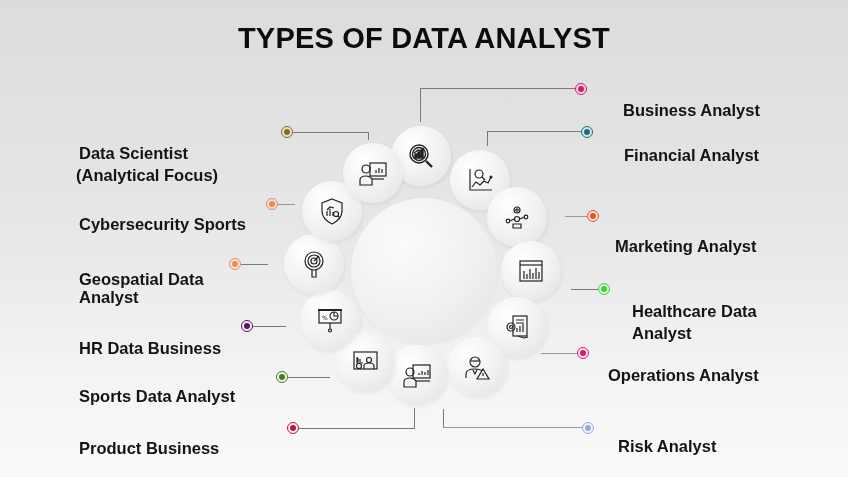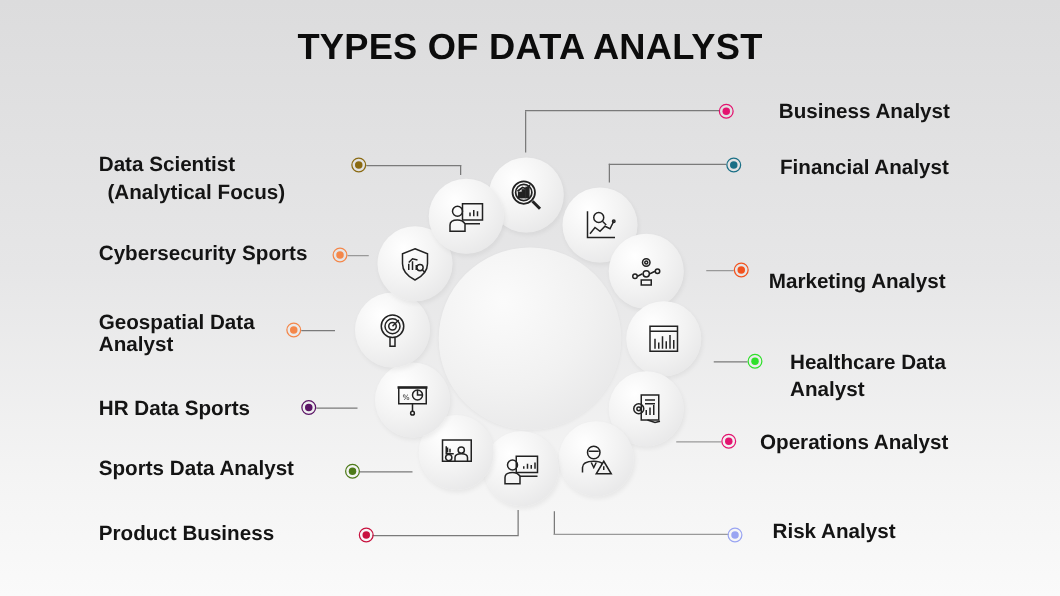--- a/index.html
+++ b/index.html
@@ -11,20 +11,21 @@
     color: #111;
   }
   .title {
     position: absolute; left: 0; width: 848px; top: 22px;
     text-align: center; font-weight: 700; font-size: 29px; letter-spacing: 0.2px;
     color: #0c0c0c;
   }
   .label {
     position: absolute; font-weight: 700; font-size: 16.5px; line-height: 22px; color: #141414;
     white-space: nowrap;
+    margin-top: 21px;
   }
   .dot {
     position: absolute; width: 12px; height: 12px; border-radius: 50%;
     border: 1.5px solid; background: transparent;
     display: flex; align-items: center; justify-content: center;
   }
   .dot::after {
     content: ""; width: 6px; height: 6px; border-radius: 50%; background: currentColor;
   }
   .line { position: absolute; background: #7a7a7a; }
@@ -206,28 +207,28 @@
 <div class="line" style="left:298px;top:428px;width:117px;height:1px;"></div>
 <div class="dot" style="left:287px;top:422px;color:#c8123f;border-color:#c8123f;"></div>
 <div class="label" style="left:79px;top:416px;">Product Business</div>
 
 <div class="line" style="left:288px;top:377px;width:42px;height:1px;"></div>
 <div class="dot" style="left:276px;top:371px;color:#4d7a18;border-color:#4d7a18;"></div>
 <div class="label" style="left:79px;top:364px;">Sports Data Analyst</div>
 
 <div class="line" style="left:253px;top:326px;width:33px;height:1px;"></div>
 <div class="dot" style="left:241px;top:320px;color:#5b1466;border-color:#5b1466;"></div>
-<div class="label" style="left:79px;top:316px;">HR Data Sports</div>
+<div class="label" style="left:79px;top:316px;">HR Data Business</div>
 
 <div class="line" style="left:241px;top:264px;width:27px;height:1px;"></div>
 <div class="dot" style="left:229px;top:258px;color:#f4874a;border-color:#f4874a;"></div>
 <div class="label" style="left:79px;top:247px;">Geospatial Data</div>
 <div class="label" style="left:79px;top:265px;">Analyst</div>
 
 <div class="line" style="left:278px;top:204px;width:17px;height:1px;background:#999;"></div>
 <div class="dot" style="left:266px;top:198px;color:#f4874a;border-color:#f4874a;"></div>
 <div class="label" style="left:79px;top:192px;">Cybersecurity Sports</div>
 
 <div class="line" style="left:293px;top:132px;width:76px;height:1px;"></div>
 <div class="line" style="left:368px;top:132px;width:1px;height:8px;"></div>
 <div class="dot" style="left:281px;top:126px;color:#8a6a12;border-color:#8a6a12;"></div>
 <div class="label" style="left:79px;top:121px;">Data Scientist</div>
-<div class="label" style="left:86px;top:143px;">(Analytical Focus)</div>
+<div class="label" style="left:76px;top:143px;">(Analytical Focus)</div>
 
 </body></html>

